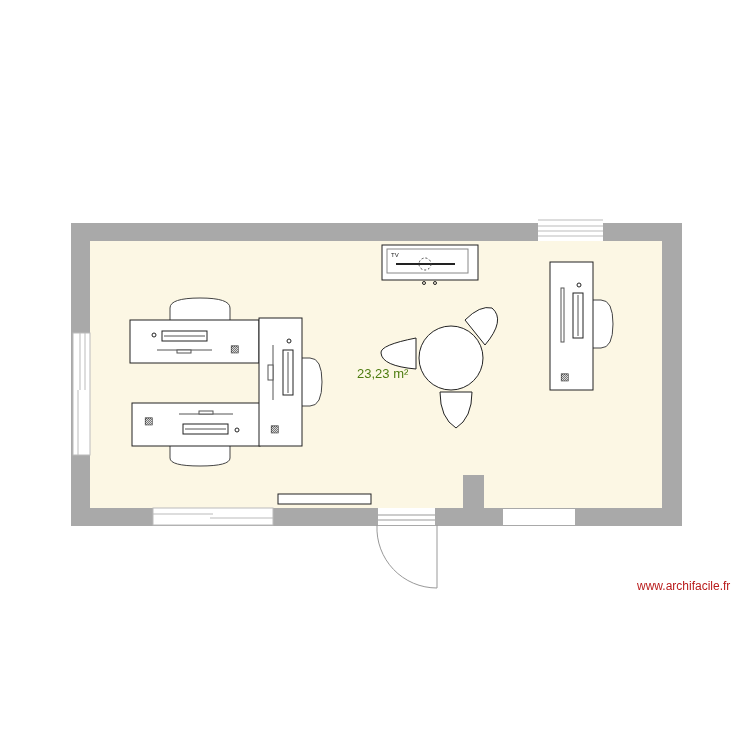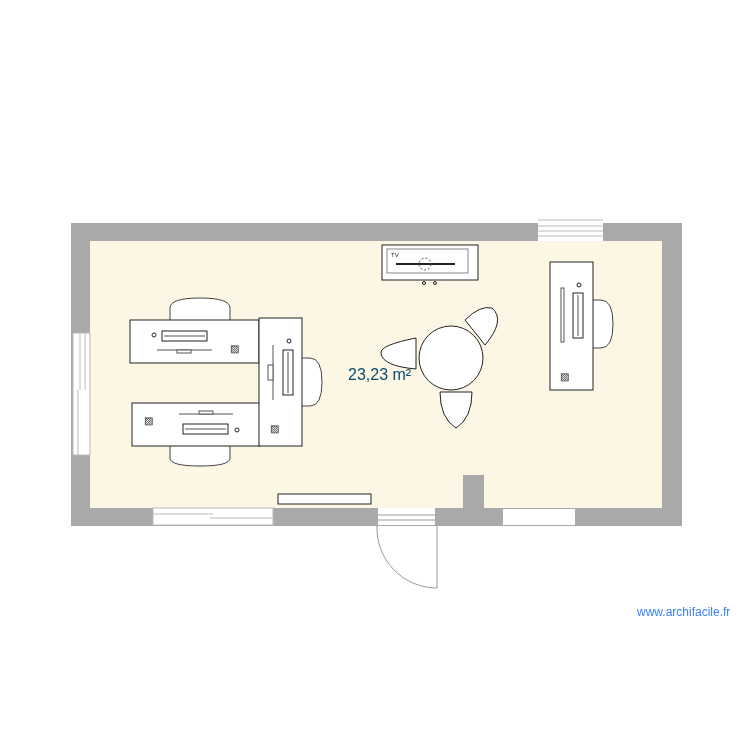--- a/index.html
+++ b/index.html
@@ -1,19 +1,19 @@
 <!DOCTYPE html>
 <html><head>
 <meta charset="utf-8">
 <style>
   html,body{margin:0;padding:0;background:#fff;}
   body{width:750px;height:750px;position:relative;overflow:hidden;font-family:"Liberation Sans",sans-serif;}
   svg{position:absolute;left:0;top:0;}
-  .area-label{position:absolute;left:348px;top:366px;font-size:16px;color:#0c4a6e;}
-  .watermark{position:absolute;left:637px;top:605px;font-size:12px;color:#3b82f6;}
+  .area-label{position:absolute;left:357px;top:366px;font-size:13px;color:#4d7c0f;}
+  .watermark{position:absolute;left:637px;top:579px;font-size:12px;color:#b91c1c;}
 </style>
 </head>
 <body>
 
 <svg width="750" height="750" viewBox="0 0 750 750">
 
   <g>
     <rect x="71" y="223" width="611" height="303" fill="#a9a9a9"></rect>
     <rect x="90" y="241" width="572" height="267" fill="#fcf7e4"></rect>
 

